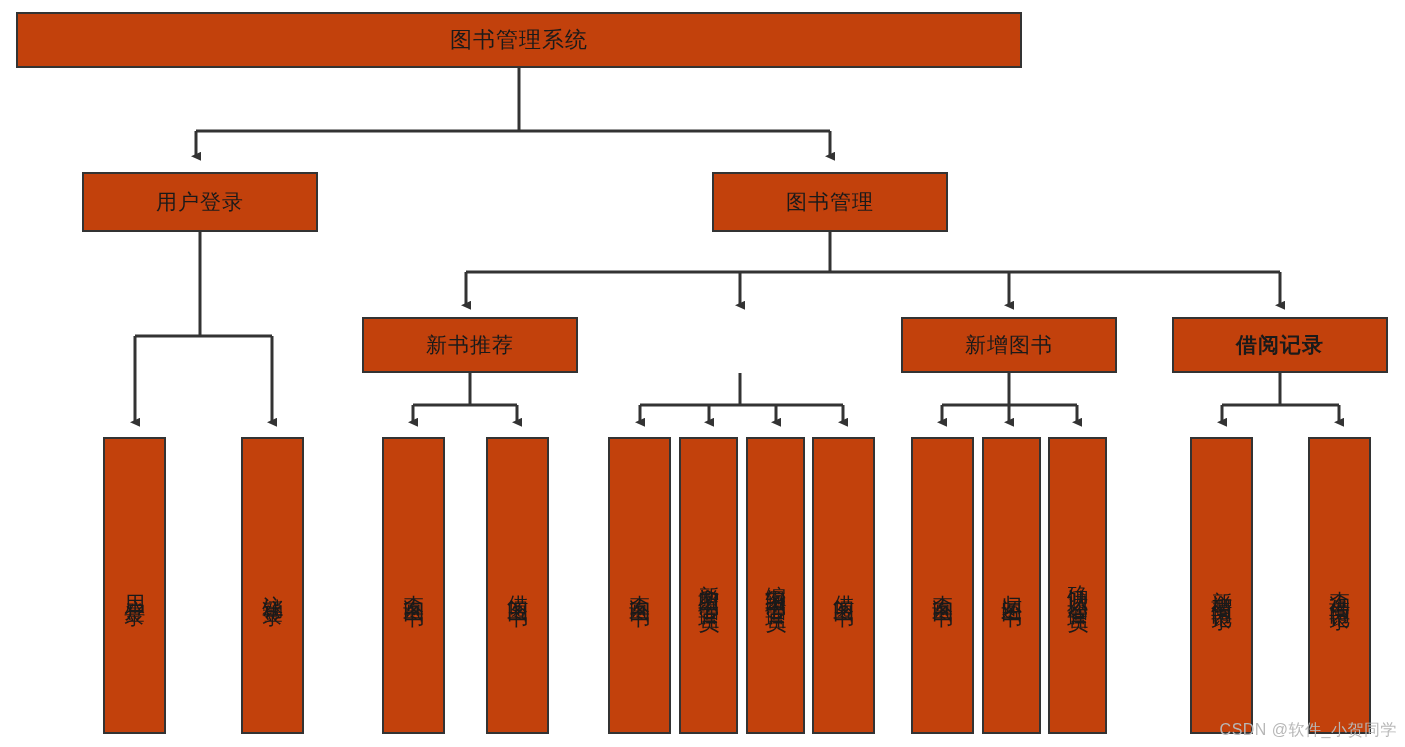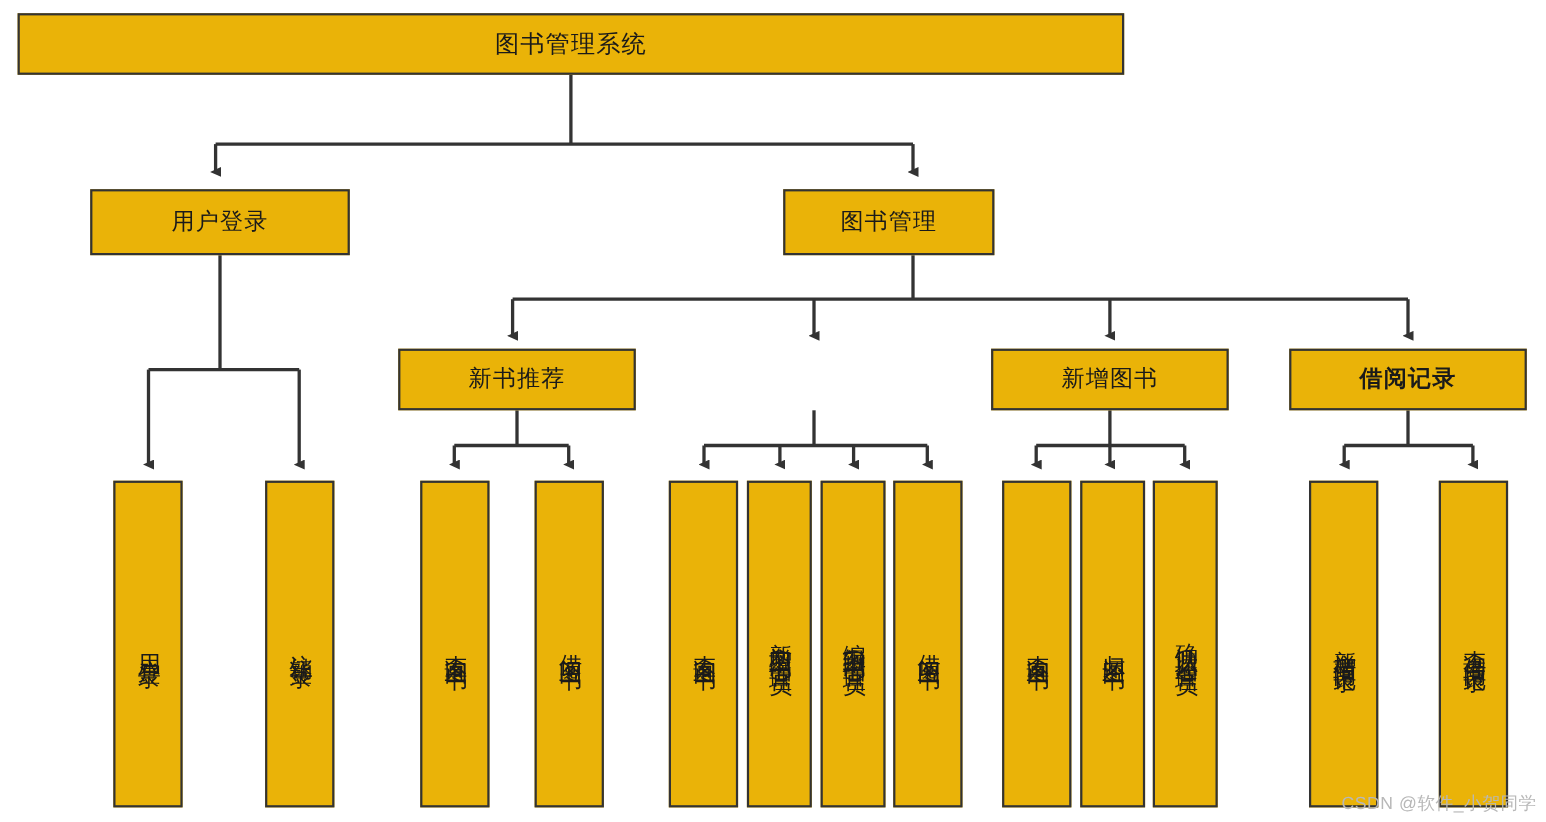--- a/index.html
+++ b/index.html
@@ -23,21 +23,21 @@
     left: 0;
     top: 0;
     width: 1405px;
     height: 747px;
     pointer-events: none;
   }
   .node {
     position: absolute;
     box-sizing: border-box;
     border: 2px solid #333333;
-    background: #eab308;
+    background: #c2410c;
     display: flex;
     align-items: center;
     justify-content: center;
     color: #1a1a1a;
   }
   .node.horiz {
     font-size: 21px;
     letter-spacing: 1px;
     line-height: 1.2;
   }
@@ -127,21 +127,21 @@
   </svg>
 
   <div class="node horiz root" style="left:16px; top:12px; width:1006px; height:56px;">
     <span class="label">图书管理系统</span>
   </div>
 
   <div class="node horiz" style="left:82px; top:172px; width:236px; height:60px;">
     <span class="label">用户登录</span>
   </div>
 
-  <div class="node horiz" style="left:712px; top:172px; width:192px; height:60px;">
+  <div class="node horiz" style="left:712px; top:172px; width:236px; height:60px;">
     <span class="label">图书管理</span>
   </div>
 
   <div class="node horiz" style="left:362px; top:317px; width:216px; height:56px;">
     <span class="label">新书推荐</span>
   </div>
 
 
   <div class="node horiz" style="left:901px; top:317px; width:216px; height:56px;">
     <span class="label">新增图书</span>

